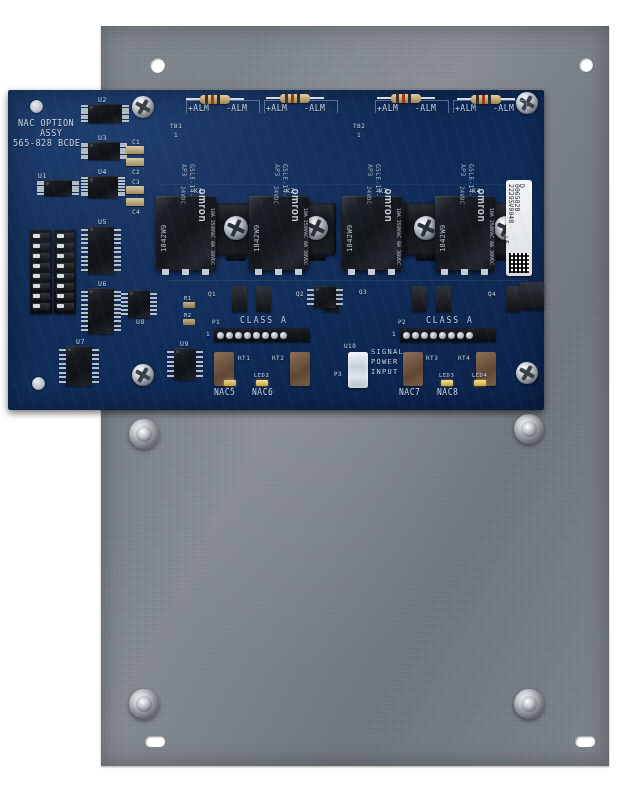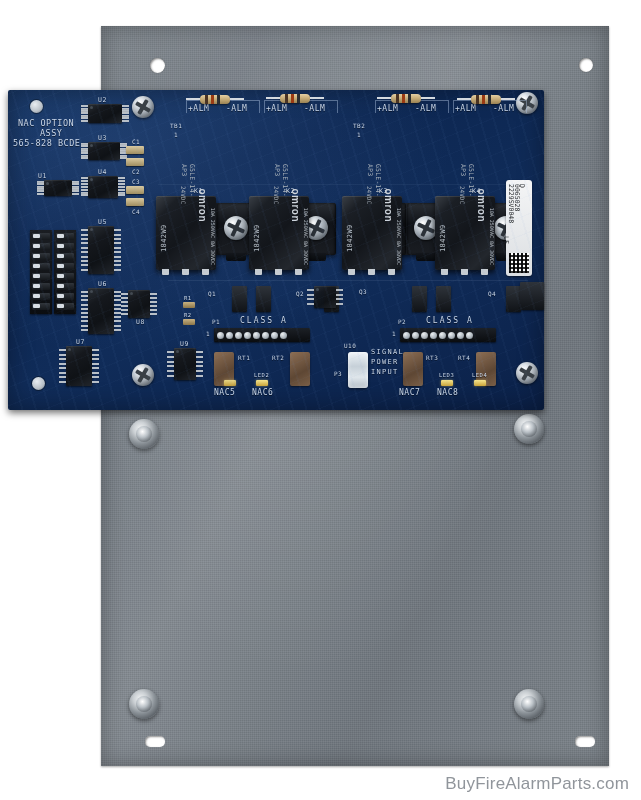--- a/index.html
+++ b/index.html
@@ -689,15 +689,14 @@
     <div class="bigled" style="left:340px;top:262px;"></div>
     <div class="silk" style="left:326px;top:280px;font-size:6px;">P3</div>
     <div class="silk" style="left:363px;top:258px;font-size:7px;letter-spacing:1.3px;">SIGNAL</div>
     <div class="silk" style="left:363px;top:268px;font-size:7px;letter-spacing:1.3px;">POWER</div>
     <div class="silk" style="left:363px;top:278px;font-size:7px;letter-spacing:1.3px;">INPUT</div>
 
     <div class="silk-line" style="left:160px;top:190px;width:360px;height:1px;opacity:.25;"></div>
     <div class="silk-line" style="left:150px;top:94px;width:370px;height:1px;opacity:.18;"></div>
   </div>
 
-  <div id="watermark">BuyFireAlarmParts.com</div>
 
 </div>
 
 </body></html>

